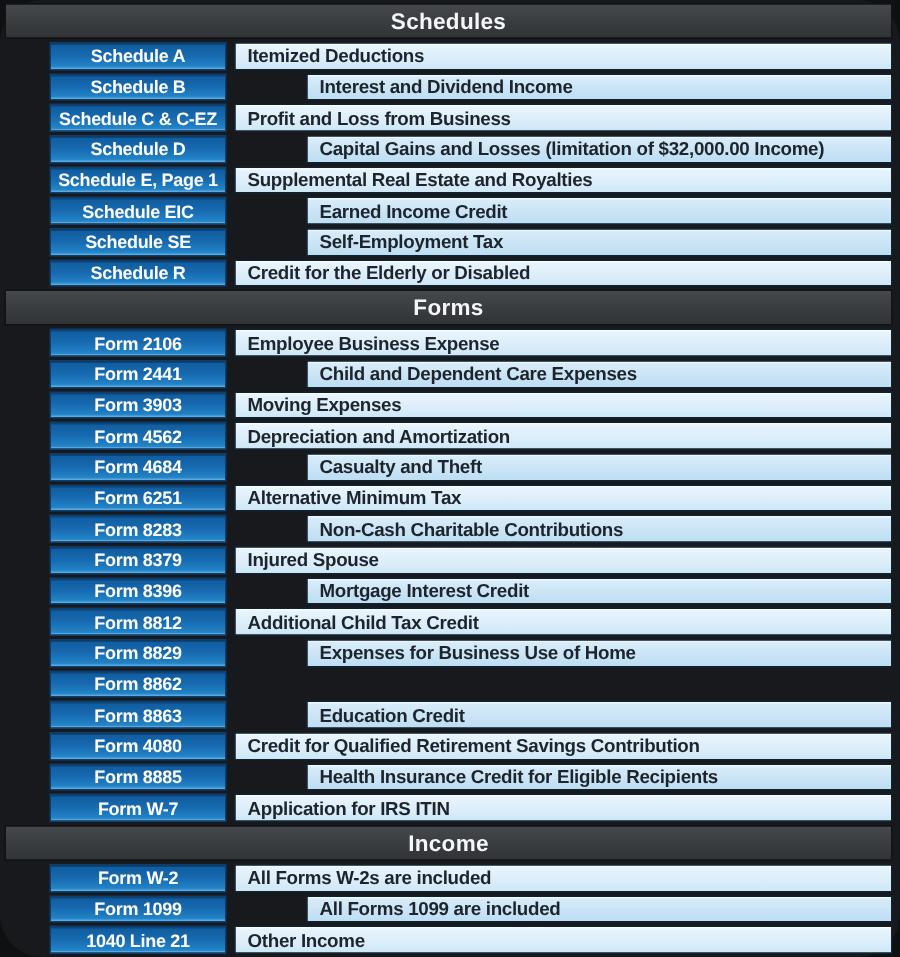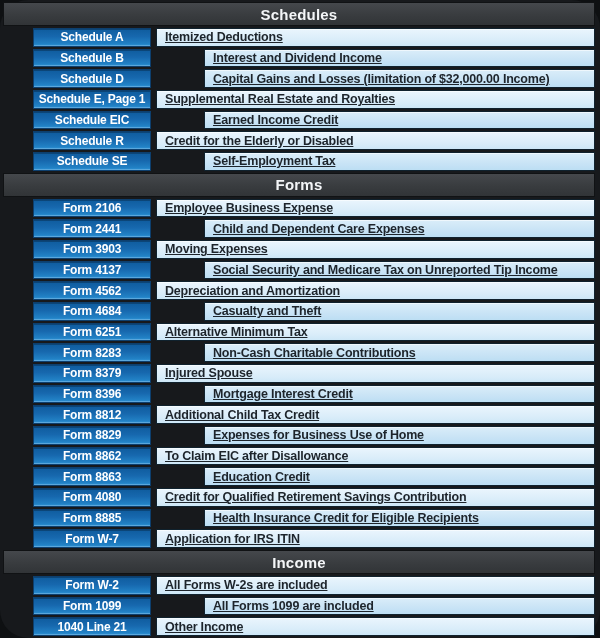--- a/index.html
+++ b/index.html
@@ -61,21 +61,20 @@
     box-sizing: border-box;
     padding: 0 8px;
     border: 1px solid #10222e;
     box-shadow: inset 0 1px 0 rgba(255,255,255,0.55);
     color: #1d242b;
     font-size: 12.5px;
     font-weight: bold;
     letter-spacing: -0.2px;
     white-space: nowrap;
     overflow: hidden;
-    text-decoration: underline;
   }
   .row.tint-light .desc-cell {
     background: linear-gradient(180deg, #eaf5fd 0%, #d8ecf9 70%, #cde7f7 100%);
   }
   .row.tint-dark .desc-cell {
     background: linear-gradient(180deg, #daedf9 0%, #c6e2f5 70%, #bcdef3 100%);
     margin-left: 48px;
   }
 </style>
 </head>
@@ -86,59 +85,59 @@
       <span>Schedules</span>
     </div>
     <div class="row tint-light">
       <div class="label-cell">Schedule A</div>
       <div class="desc-cell">Itemized Deductions</div>
     </div>
     <div class="row tint-dark">
       <div class="label-cell">Schedule B</div>
       <div class="desc-cell">Interest and Dividend Income</div>
     </div>
+    <div class="row tint-light">
+      <div class="label-cell">Schedule C &amp; C-EZ</div>
+      <div class="desc-cell">Profit and Loss from Business</div>
+    </div>
     <div class="row tint-dark">
       <div class="label-cell">Schedule D</div>
       <div class="desc-cell">Capital Gains and Losses (limitation of $32,000.00 Income)</div>
     </div>
     <div class="row tint-light">
       <div class="label-cell">Schedule E, Page 1</div>
       <div class="desc-cell">Supplemental Real Estate and Royalties</div>
     </div>
     <div class="row tint-dark">
       <div class="label-cell">Schedule EIC</div>
       <div class="desc-cell">Earned Income Credit</div>
     </div>
+    <div class="row tint-dark">
+      <div class="label-cell">Schedule SE</div>
+      <div class="desc-cell">Self-Employment Tax</div>
+    </div>
     <div class="row tint-light">
       <div class="label-cell">Schedule R</div>
       <div class="desc-cell">Credit for the Elderly or Disabled</div>
     </div>
-    <div class="row tint-dark">
-      <div class="label-cell">Schedule SE</div>
-      <div class="desc-cell">Self-Employment Tax</div>
-    </div>
     <div class="section-header">
       <span>Forms</span>
     </div>
     <div class="row tint-light">
       <div class="label-cell">Form 2106</div>
       <div class="desc-cell">Employee Business Expense</div>
     </div>
     <div class="row tint-dark">
       <div class="label-cell">Form 2441</div>
       <div class="desc-cell">Child and Dependent Care Expenses</div>
     </div>
     <div class="row tint-light">
       <div class="label-cell">Form 3903</div>
       <div class="desc-cell">Moving Expenses</div>
     </div>
-    <div class="row tint-dark">
-      <div class="label-cell">Form 4137</div>
-      <div class="desc-cell">Social Security and Medicare Tax on Unreported Tip Income</div>
-    </div>
     <div class="row tint-light">
       <div class="label-cell">Form 4562</div>
       <div class="desc-cell">Depreciation and Amortization</div>
     </div>
     <div class="row tint-dark">
       <div class="label-cell">Form 4684</div>
       <div class="desc-cell">Casualty and Theft</div>
     </div>
     <div class="row tint-light">
       <div class="label-cell">Form 6251</div>
@@ -159,21 +158,20 @@
     <div class="row tint-light">
       <div class="label-cell">Form 8812</div>
       <div class="desc-cell">Additional Child Tax Credit</div>
     </div>
     <div class="row tint-dark">
       <div class="label-cell">Form 8829</div>
       <div class="desc-cell">Expenses for Business Use of Home</div>
     </div>
     <div class="row tint-light">
       <div class="label-cell">Form 8862</div>
-      <div class="desc-cell">To Claim EIC after Disallowance</div>
     </div>
     <div class="row tint-dark">
       <div class="label-cell">Form 8863</div>
       <div class="desc-cell">Education Credit</div>
     </div>
     <div class="row tint-light">
       <div class="label-cell">Form 4080</div>
       <div class="desc-cell">Credit for Qualified Retirement Savings Contribution</div>
     </div>
     <div class="row tint-dark">

